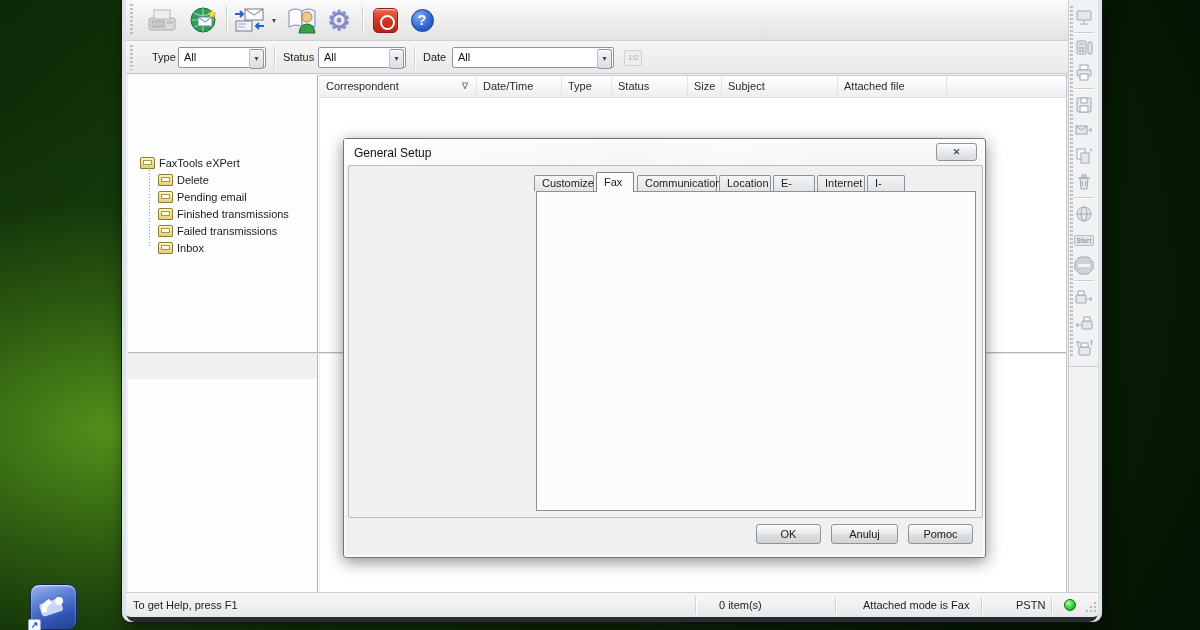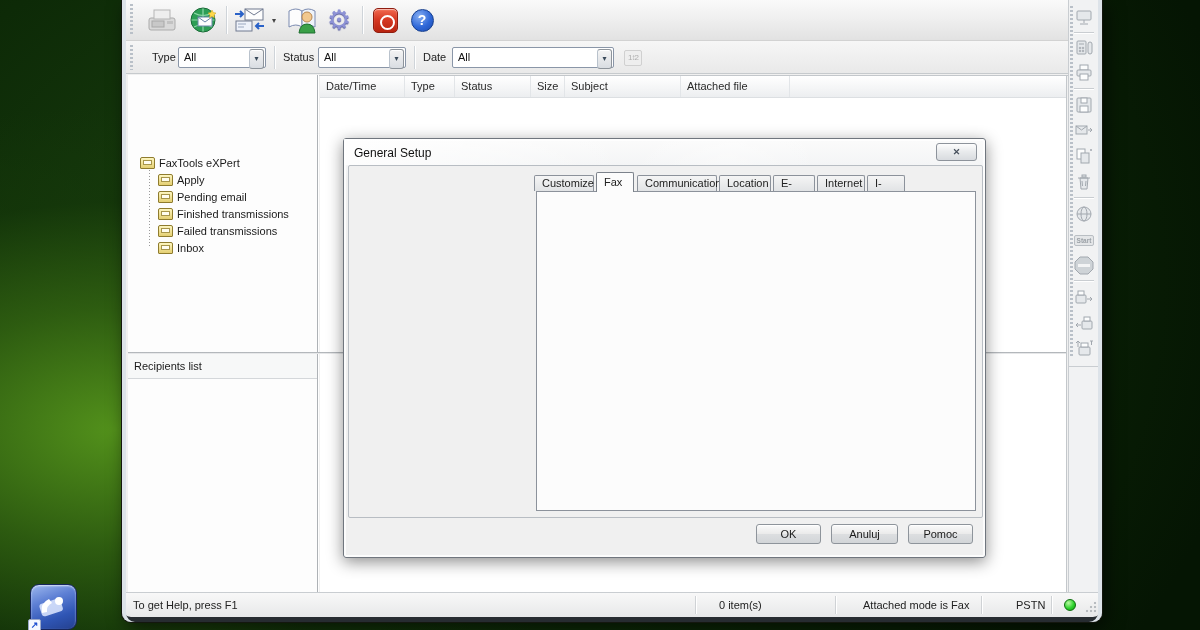--- a/index.html
+++ b/index.html
@@ -263,21 +263,21 @@
   <div class="topline"></div>
 
   <div class="tree-panel">
     <div class="connector"></div>
     <div class="treerow" style="left:12px; top:79px;">
       <span class="doc-icon"></span>
       <span>FaxTools eXPert</span>
     </div>
     <div class="treerow" style="left:30px; top:96px;">
       <span class="doc-icon"></span>
-      <span>Apply</span>
+      <span>Delete</span>
     </div>
     <div class="treerow" style="left:30px; top:113px;">
       <span class="doc-icon"></span>
       <span>Pending email</span>
     </div>
     <div class="treerow" style="left:30px; top:130px;">
       <span class="doc-icon"></span>
       <span>Finished transmissions</span>
     </div>
     <div class="treerow" style="left:30px; top:147px;">
@@ -286,20 +286,24 @@
     </div>
     <div class="treerow" style="left:30px; top:164px;">
       <span class="doc-icon"></span>
       <span>Inbox</span>
     </div>
   </div>
 
   <div class="vsplit"></div>
 
   <div class="list-header">
+    <div class="hcell" style="width:157px;">
+      <span>Correspondent</span>
+      <span class="sortmark">∇</span>
+    </div>
     <div class="hcell" style="width:85px;">
       <span>Date/Time</span>
     </div>
     <div class="hcell" style="width:50px;">
       <span>Type</span>
     </div>
     <div class="hcell" style="width:76px;">
       <span>Status</span>
     </div>
     <div class="hcell right" style="width:34px;">
@@ -310,23 +314,20 @@
     </div>
     <div class="hcell" style="width:109px;">
       <span>Attached file</span>
     </div>
     <div class="hcell" style="width:119px; border-right:none;"></div>
   </div>
   <div class="list-body"></div>
 
   <div class="hdivider"></div>
 
-  <div class="recip-header">
-    <span>Recipients list</span>
-  </div>
   <div class="recip-body"></div>
   <div class="lower-body"></div>
   <div class="vline-right"></div>
 
   <div class="side">
     <div class="grip" style="left:1px; top:6px; height:352px;"></div>
     <div class="sico" style="top:8px;">
       <svg width="20" height="18" viewBox="0 0 20 18" stroke="#949ba3" fill="#e4e7ea">
         <rect x="3" y="2" width="14" height="9" rx="1"></rect>
           <line x1="10" y1="11" x2="10" y2="14"></line>

